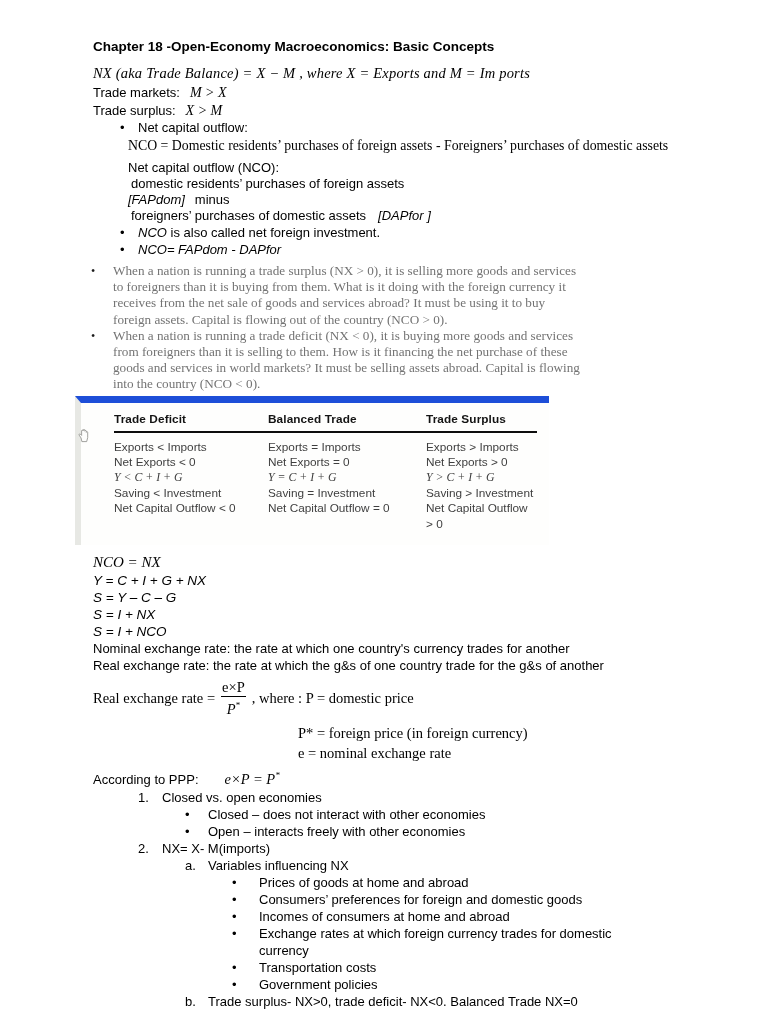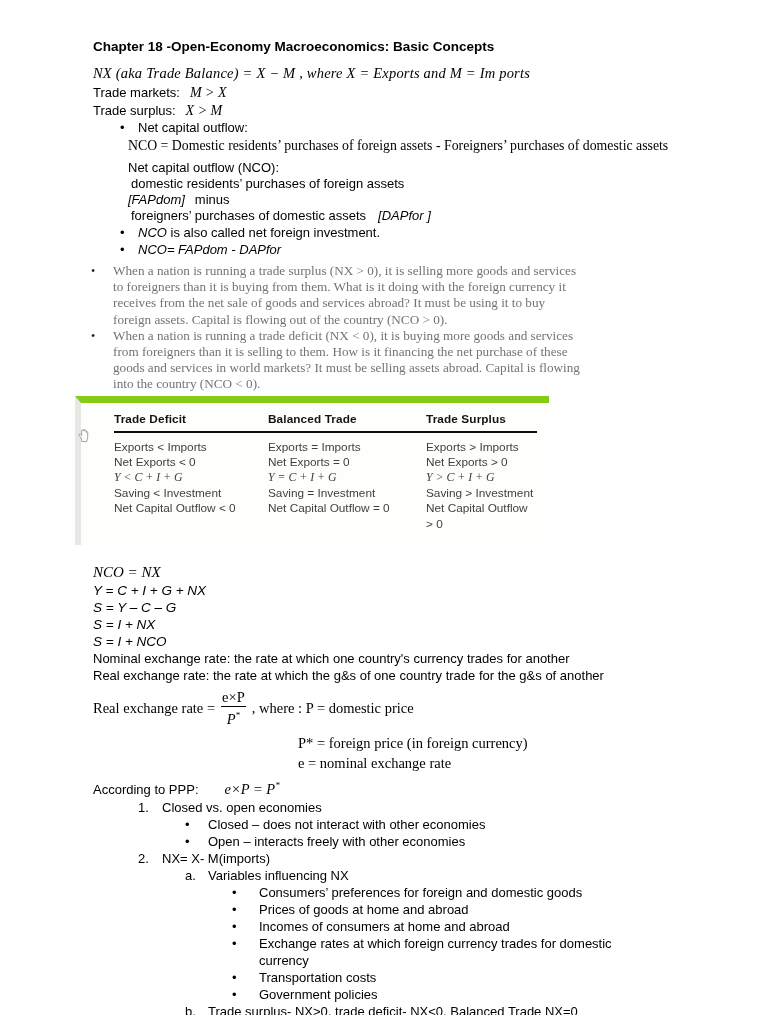--- a/index.html
+++ b/index.html
@@ -29,33 +29,33 @@
   .it-sans{font-style:italic;}
   .tb-list{margin-top:5px;}
   .tb-li{display:flex;margin-left:-2px;font:13.2px/16.2px "Liberation Serif",serif;color:#737373;}
   .tb-li .blt{width:22px;flex:none;font-size:12px;color:#1a1a1a;}
   .tb-li .txt{width:470px;}
   
   .tfig{
     position:relative;
     margin-left:-18px;margin-top:3px;
     width:474px;box-sizing:border-box;
-    border-top:7px solid #84cc16;
+    border-top:7px solid #1d4ed8;
     border-left:6px solid #e7e8e4;
     background:#fefefd;
     padding:8px 12px 13px 33px;
   }
   .tgrid{display:grid;grid-template-columns:154px 158px 1fr;}
   .th{font:bold 11.8px/16px "Liberation Sans",sans-serif;color:#141414;padding-bottom:4px;letter-spacing:.1px;}
   .tsep{grid-column:1 / -1;height:2px;background:#0d0d0d;margin-bottom:7px;}
   .td{font:11.8px/15.4px "Liberation Sans",sans-serif;color:#3f3f3f;}
   .td.mathrow{font-style:italic;font-family:"Liberation Serif",serif;}
   .hand{position:absolute;left:-4px;top:25px;}
   
-  .eq-serif{font:italic 15px/19px "Liberation Serif",serif;margin-top:18px;}
+  .eq-serif{font:italic 15px/19px "Liberation Serif",serif;margin-top:8px;}
   .eq-sans{font:italic 13.5px/17px "Liberation Sans",sans-serif;}
   .rate-line{font:13px/17px "Liberation Sans",sans-serif;}
   .frac-line{display:flex;align-items:center;font:14.5px "Liberation Serif",serif;margin-top:6px;height:36px;}
   .frac{display:inline-flex;flex-direction:column;align-items:center;margin:0 3px;}
   .frac .num{padding:0 4px 1px 4px;line-height:15px;}
   .frac .den{border-top:1.2px solid #000;padding:1px 6px 0 6px;line-height:15px;}
   sup{font-size:9px;}
   .ind-def{font:14.5px/20px "Liberation Serif",serif;margin-left:205px;margin-top:0;}
   .first-ind{margin-top:7px;}
   .ppp-line{font:13px/18px "Liberation Sans",sans-serif;margin-top:7px;}
@@ -194,25 +194,25 @@
   <div class="onum">
     <span class="mk">2.</span>
     <span>NX= X- M(imports)</span>
   </div>
   <div class="osub">
     <span class="mk">a.</span>
     <span>Variables influencing NX</span>
   </div>
   <div class="ob3">
     <span class="blt"></span>
+    <span class="txt">Prices of goods at home and abroad</span>
+  </div>
+  <div class="ob3">
+    <span class="blt"></span>
     <span class="txt">Consumers’ preferences for foreign and domestic goods</span>
-  </div>
-  <div class="ob3">
-    <span class="blt"></span>
-    <span class="txt">Prices of goods at home and abroad</span>
   </div>
   <div class="ob3">
     <span class="blt"></span>
     <span class="txt">Incomes of consumers at home and abroad</span>
   </div>
   <div class="ob3">
     <span class="blt"></span>
     <span class="txt">Exchange rates at which foreign currency trades for domestic currency</span>
   </div>
   <div class="ob3">

